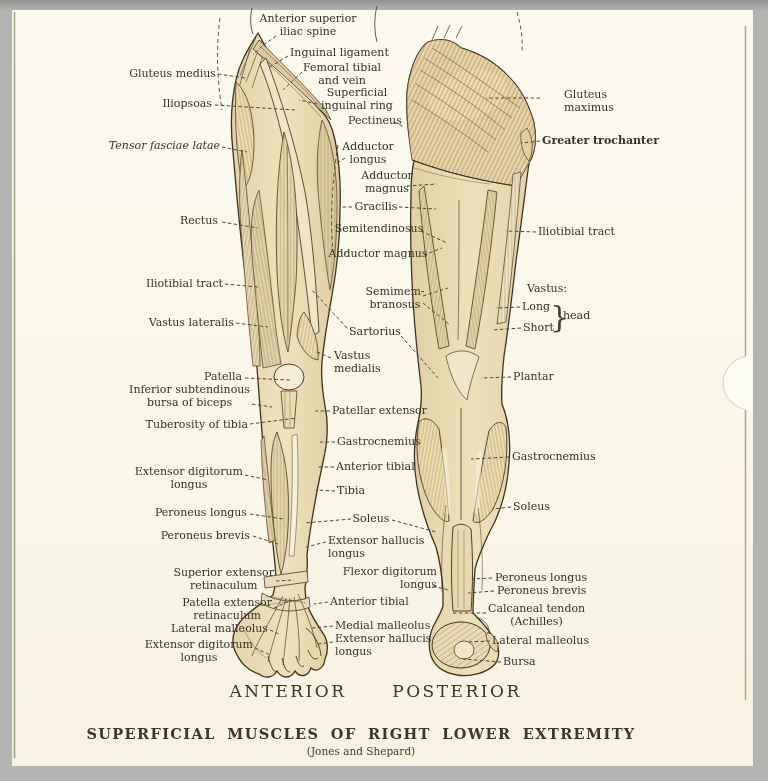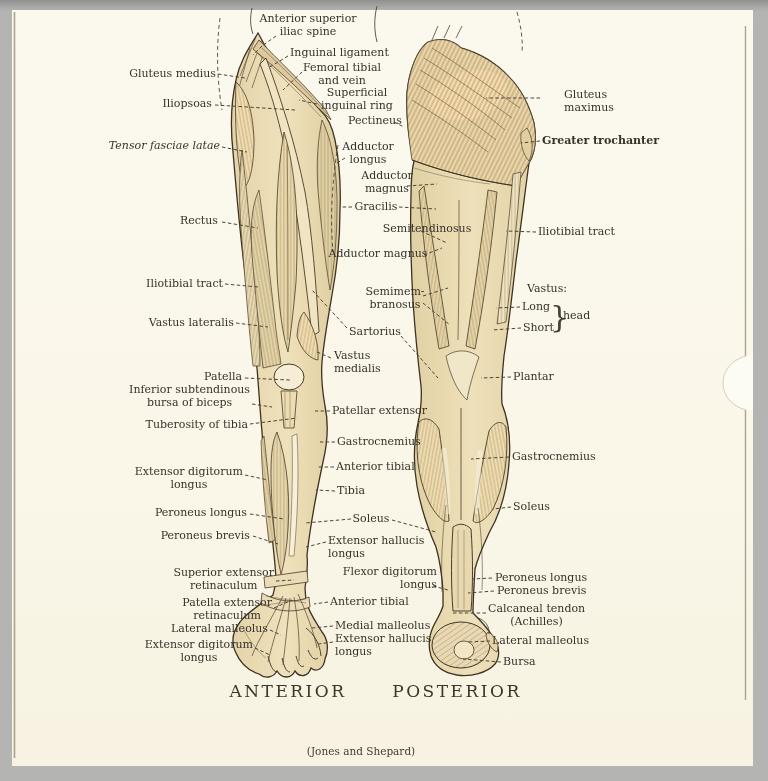--- a/index.html
+++ b/index.html
@@ -257,20 +257,21 @@
         <line x1="494" y1="591" x2="468" y2="593"></line>
         <line x1="486" y1="613" x2="452" y2="613"></line>
         <line x1="490" y1="641" x2="467" y2="642"></line>
         <line x1="501" y1="662" x2="463" y2="659"></line>
       </g>
   </svg>
 
   <div class="labels" id="labels">
     <div class="caption" style="left:288px;top:691px">ANTERIOR</div>
     <div class="caption" style="left:457px;top:691px">POSTERIOR</div>
+    <div class="title">SUPERFICIAL MUSCLES OF RIGHT LOWER EXTREMITY</div>
     <div class="subtitle">(Jones and Shepard)</div>
   <div class="lbl" style="top: 26px; left: 308px; text-align: center; transform: translate(-50%, -50%);">Anterior superior
 iliac spine</div>
       <div class="lbl" style="top: 53px; left: 290px; transform: translateY(-50%);">Inguinal ligament</div>
       <div class="lbl" style="top: 75px; left: 342px; text-align: center; transform: translate(-50%, -50%);">Femoral tibial
 and vein</div>
       <div class="lbl" style="top: 100px; left: 357px; text-align: center; transform: translate(-50%, -50%);">Superficial
 inguinal ring</div>
       <div class="lbl" style="top: 121px; left: 348px; transform: translateY(-50%);">Pectineus</div>
       <div class="lbl" style="top: 74px; right: 552px; text-align: center; transform: translateY(-50%);">Gluteus medius</div>
@@ -292,21 +293,21 @@
       <div class="lbl" style="top: 610px; right: 496px; text-align: center; transform: translateY(-50%);">Patella extensor
 retinaculum</div>
       <div class="lbl" style="top: 629px; right: 500px; text-align: center; transform: translateY(-50%);">Lateral malleolus</div>
       <div class="lbl" style="top: 652px; right: 515px; text-align: center; transform: translateY(-50%);">Extensor digitorum
 longus</div>
       <div class="lbl" style="top: 154px; left: 368px; text-align: center; transform: translate(-50%, -50%);">Adductor
 longus</div>
       <div class="lbl" style="top: 183px; left: 387px; text-align: center; transform: translate(-50%, -50%);">Adductor
 magnus</div>
       <div class="lbl" style="top: 207px; left: 376px; text-align: center; transform: translate(-50%, -50%);">Gracilis</div>
-      <div class="lbl" style="top: 229px; left: 379px; text-align: center; transform: translate(-50%, -50%); margin-left: 48px;">Semitendinosus</div>
+      <div class="lbl" style="top: 229px; left: 379px; text-align: center; transform: translate(-50%, -50%);">Semitendinosus</div>
       <div class="lbl" style="top: 254px; left: 378px; text-align: center; transform: translate(-50%, -50%);">Adductor magnus</div>
       <div class="lbl" style="top: 299px; left: 395px; text-align: center; transform: translate(-50%, -50%);">Semimem-
 branosus</div>
       <div class="lbl" style="top: 332px; left: 375px; text-align: center; transform: translate(-50%, -50%);">Sartorius</div>
       <div class="lbl" style="top: 363px; left: 334px; transform: translateY(-50%); text-align: left;">Vastus
 medialis</div>
       <div class="lbl" style="top: 411px; left: 332px; transform: translateY(-50%);">Patellar extensor</div>
       <div class="lbl" style="top: 442px; left: 337px; transform: translateY(-50%);">Gastrocnemius</div>
       <div class="lbl" style="top: 467px; left: 336px; transform: translateY(-50%);">Anterior tibial</div>
       <div class="lbl" style="top: 491px; left: 337px; transform: translateY(-50%);">Tibia</div>

